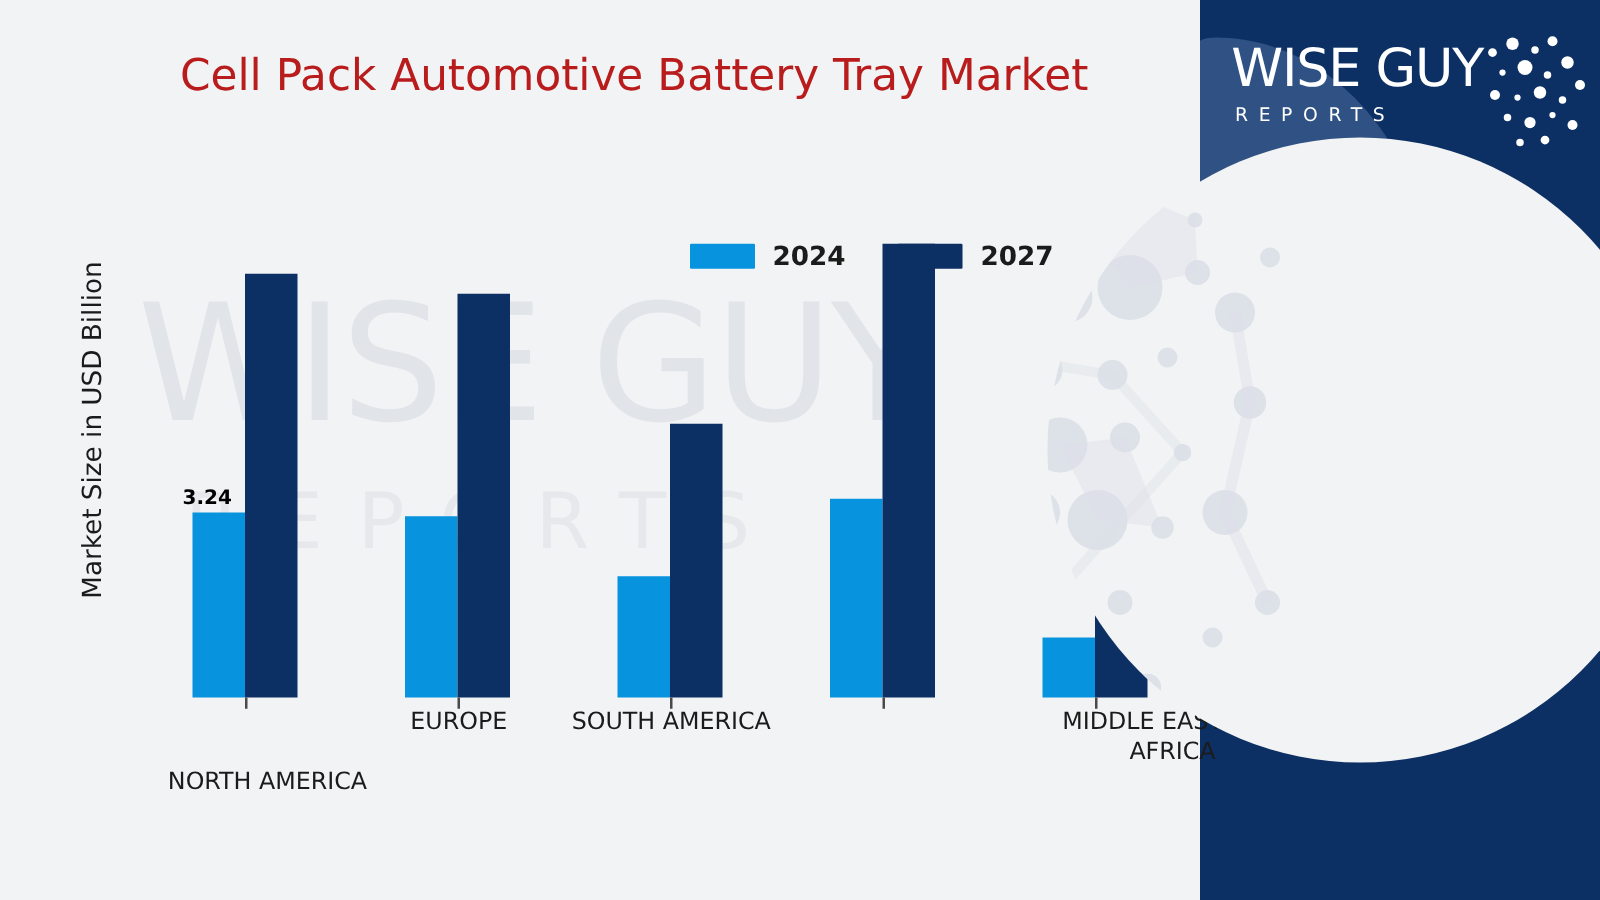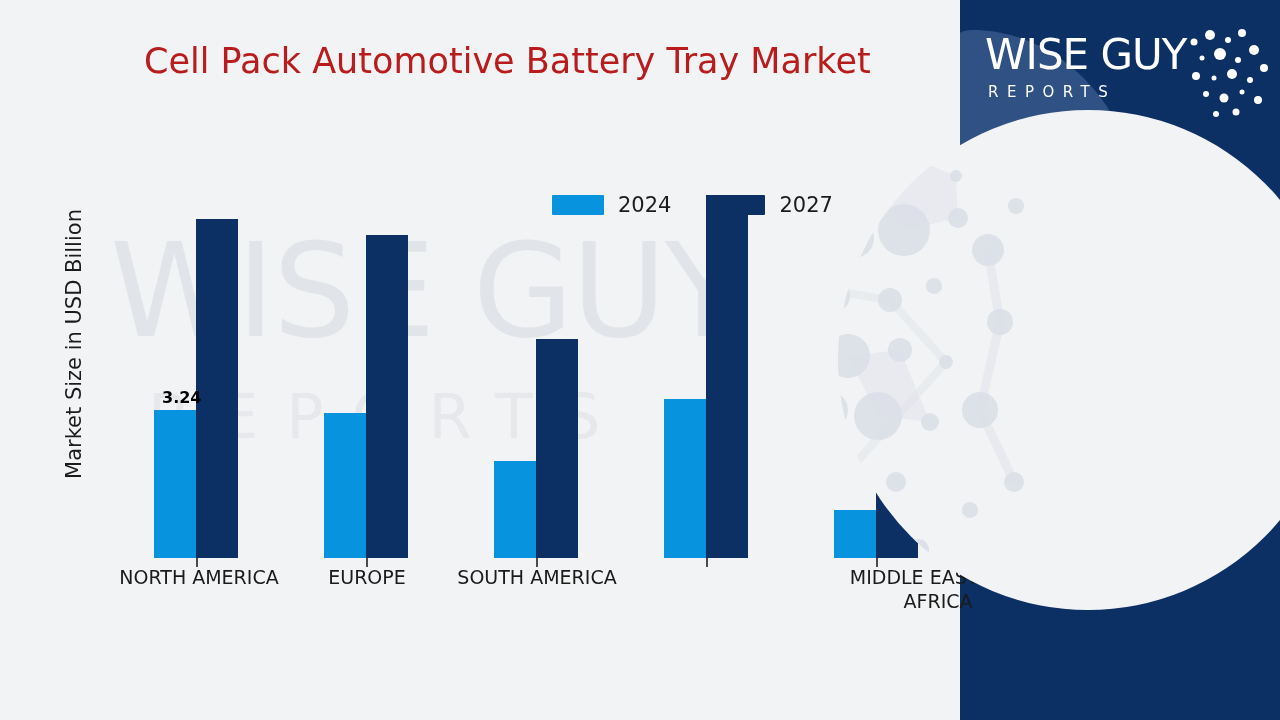--- a/index.html
+++ b/index.html
@@ -63,21 +63,21 @@
 
   .y-axis-label {
     position:absolute; left:-106px; top:332px;
     width:360px; text-align:center;
     transform:rotate(-90deg);
     font-size:21px; color:#1b1b1b; white-space:nowrap;
   }
 
   .legend {
     position:absolute; left:552px; top:193px;
-    display:flex; align-items:center; gap:42px;
+    display:flex; align-items:center; gap:42px;font-weight:bold;
   }
   .legend-item { display:flex; align-items:center; gap:14px; }
   .legend-swatch { width:52px; height:20px; border-radius:1px; }
   .legend-text { font-size:21px; color:#1b1b1b; }
 
   .plot {
     position:absolute; left:106px; top:180px; width:820px; height:378px;
   }
 
   .group { position:absolute; bottom:0; width:100px; }
@@ -233,20 +233,20 @@
           <div class="tick"></div>
         </div>
         <div class="group" style="left: 728px;">
           <div class="bars">
             <div class="bar y2024" title="MIDDLE EAST AND AFRICA 2024: 1.06" style="height: 48.2747px; background: rgb(8, 147, 222);"></div>
             <div class="bar y2032" title="MIDDLE EAST AND AFRICA 2032: 2.23" style="height: 101.559px; background: rgb(12, 47, 100);"></div>
           </div>
           <div class="tick"></div>
         </div>
       </div>
-  <div class="cat-label" style="left: 109px;">NORTH AMERICA</div>
+  <div class="cat-label" style="left: 124px; margin-top: 48px;">NORTH AMERICA</div>
       <div class="cat-label" style="left: 447px;">SOUTH AMERICA</div>
       <div class="cat-label" style="left: 277px;">EUROPE</div>
       <div class="cat-label" style="left: 824px; margin-left: 24px;">MIDDLE EAST AND AFRICA</div>
-      <div class="data-label" style="left: 146px; top: 388.443px; margin-left: 16px;">3.24</div>
+      <div class="data-label" style="left: 146px; top: 388.443px;">3.24</div>
     </div>
 
 </div>
 
 </body></html>

